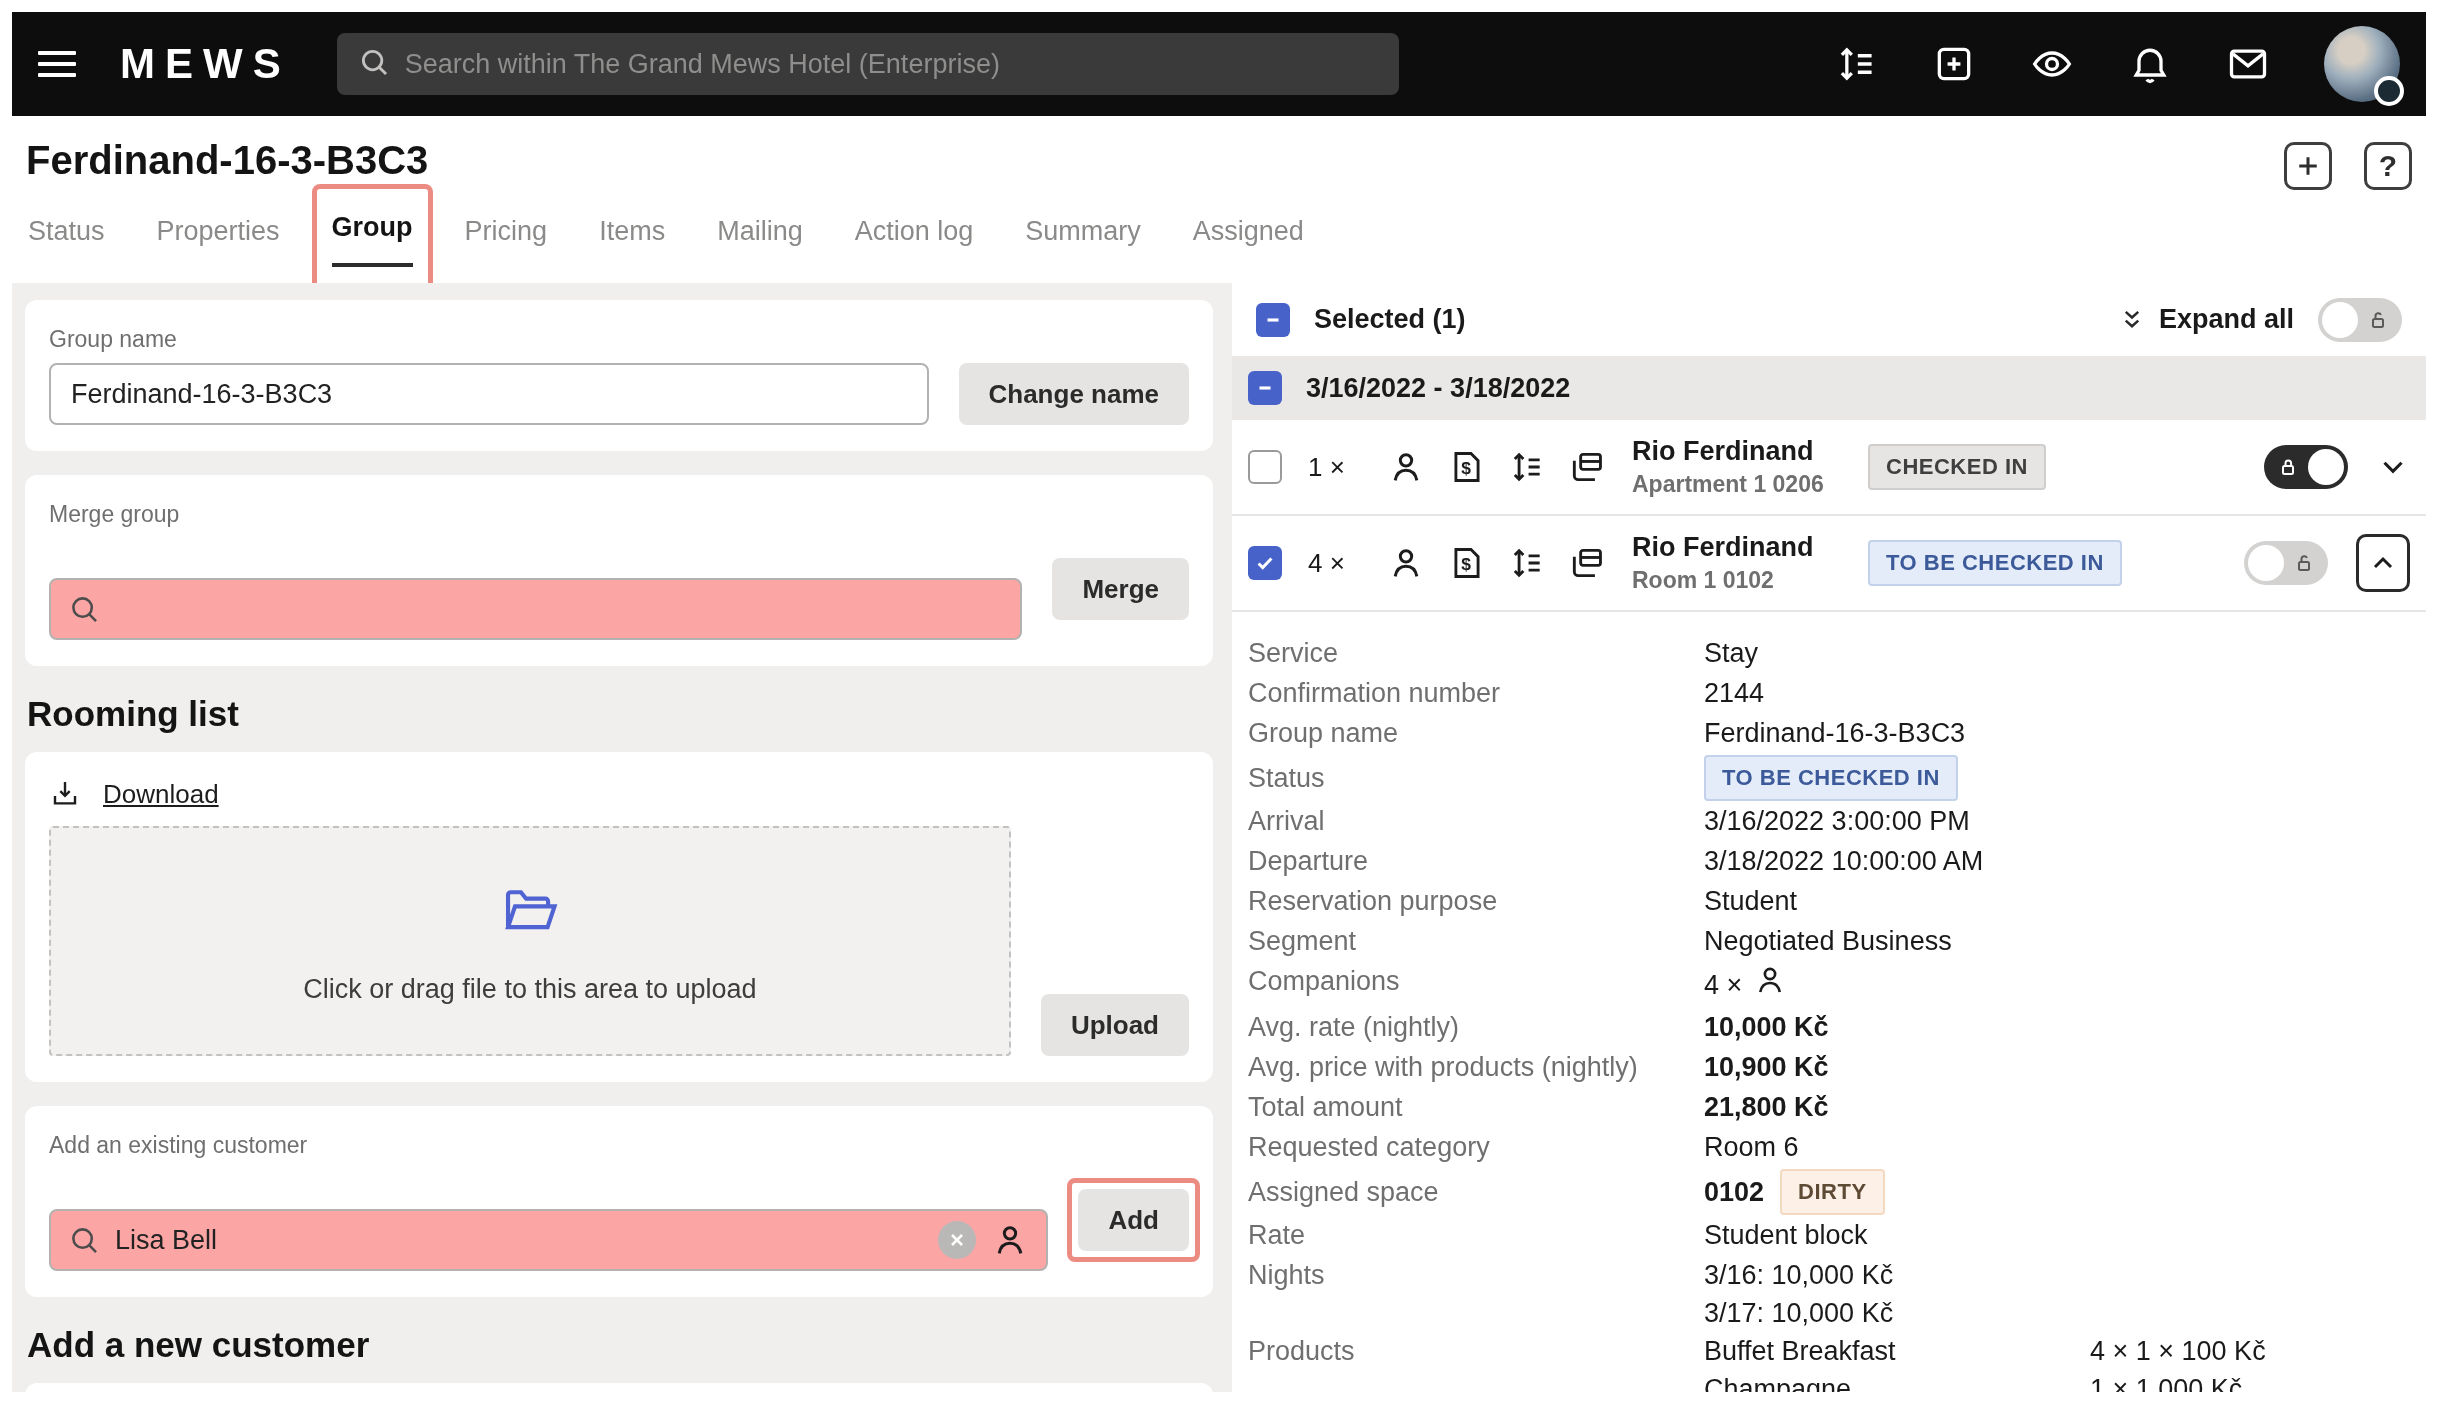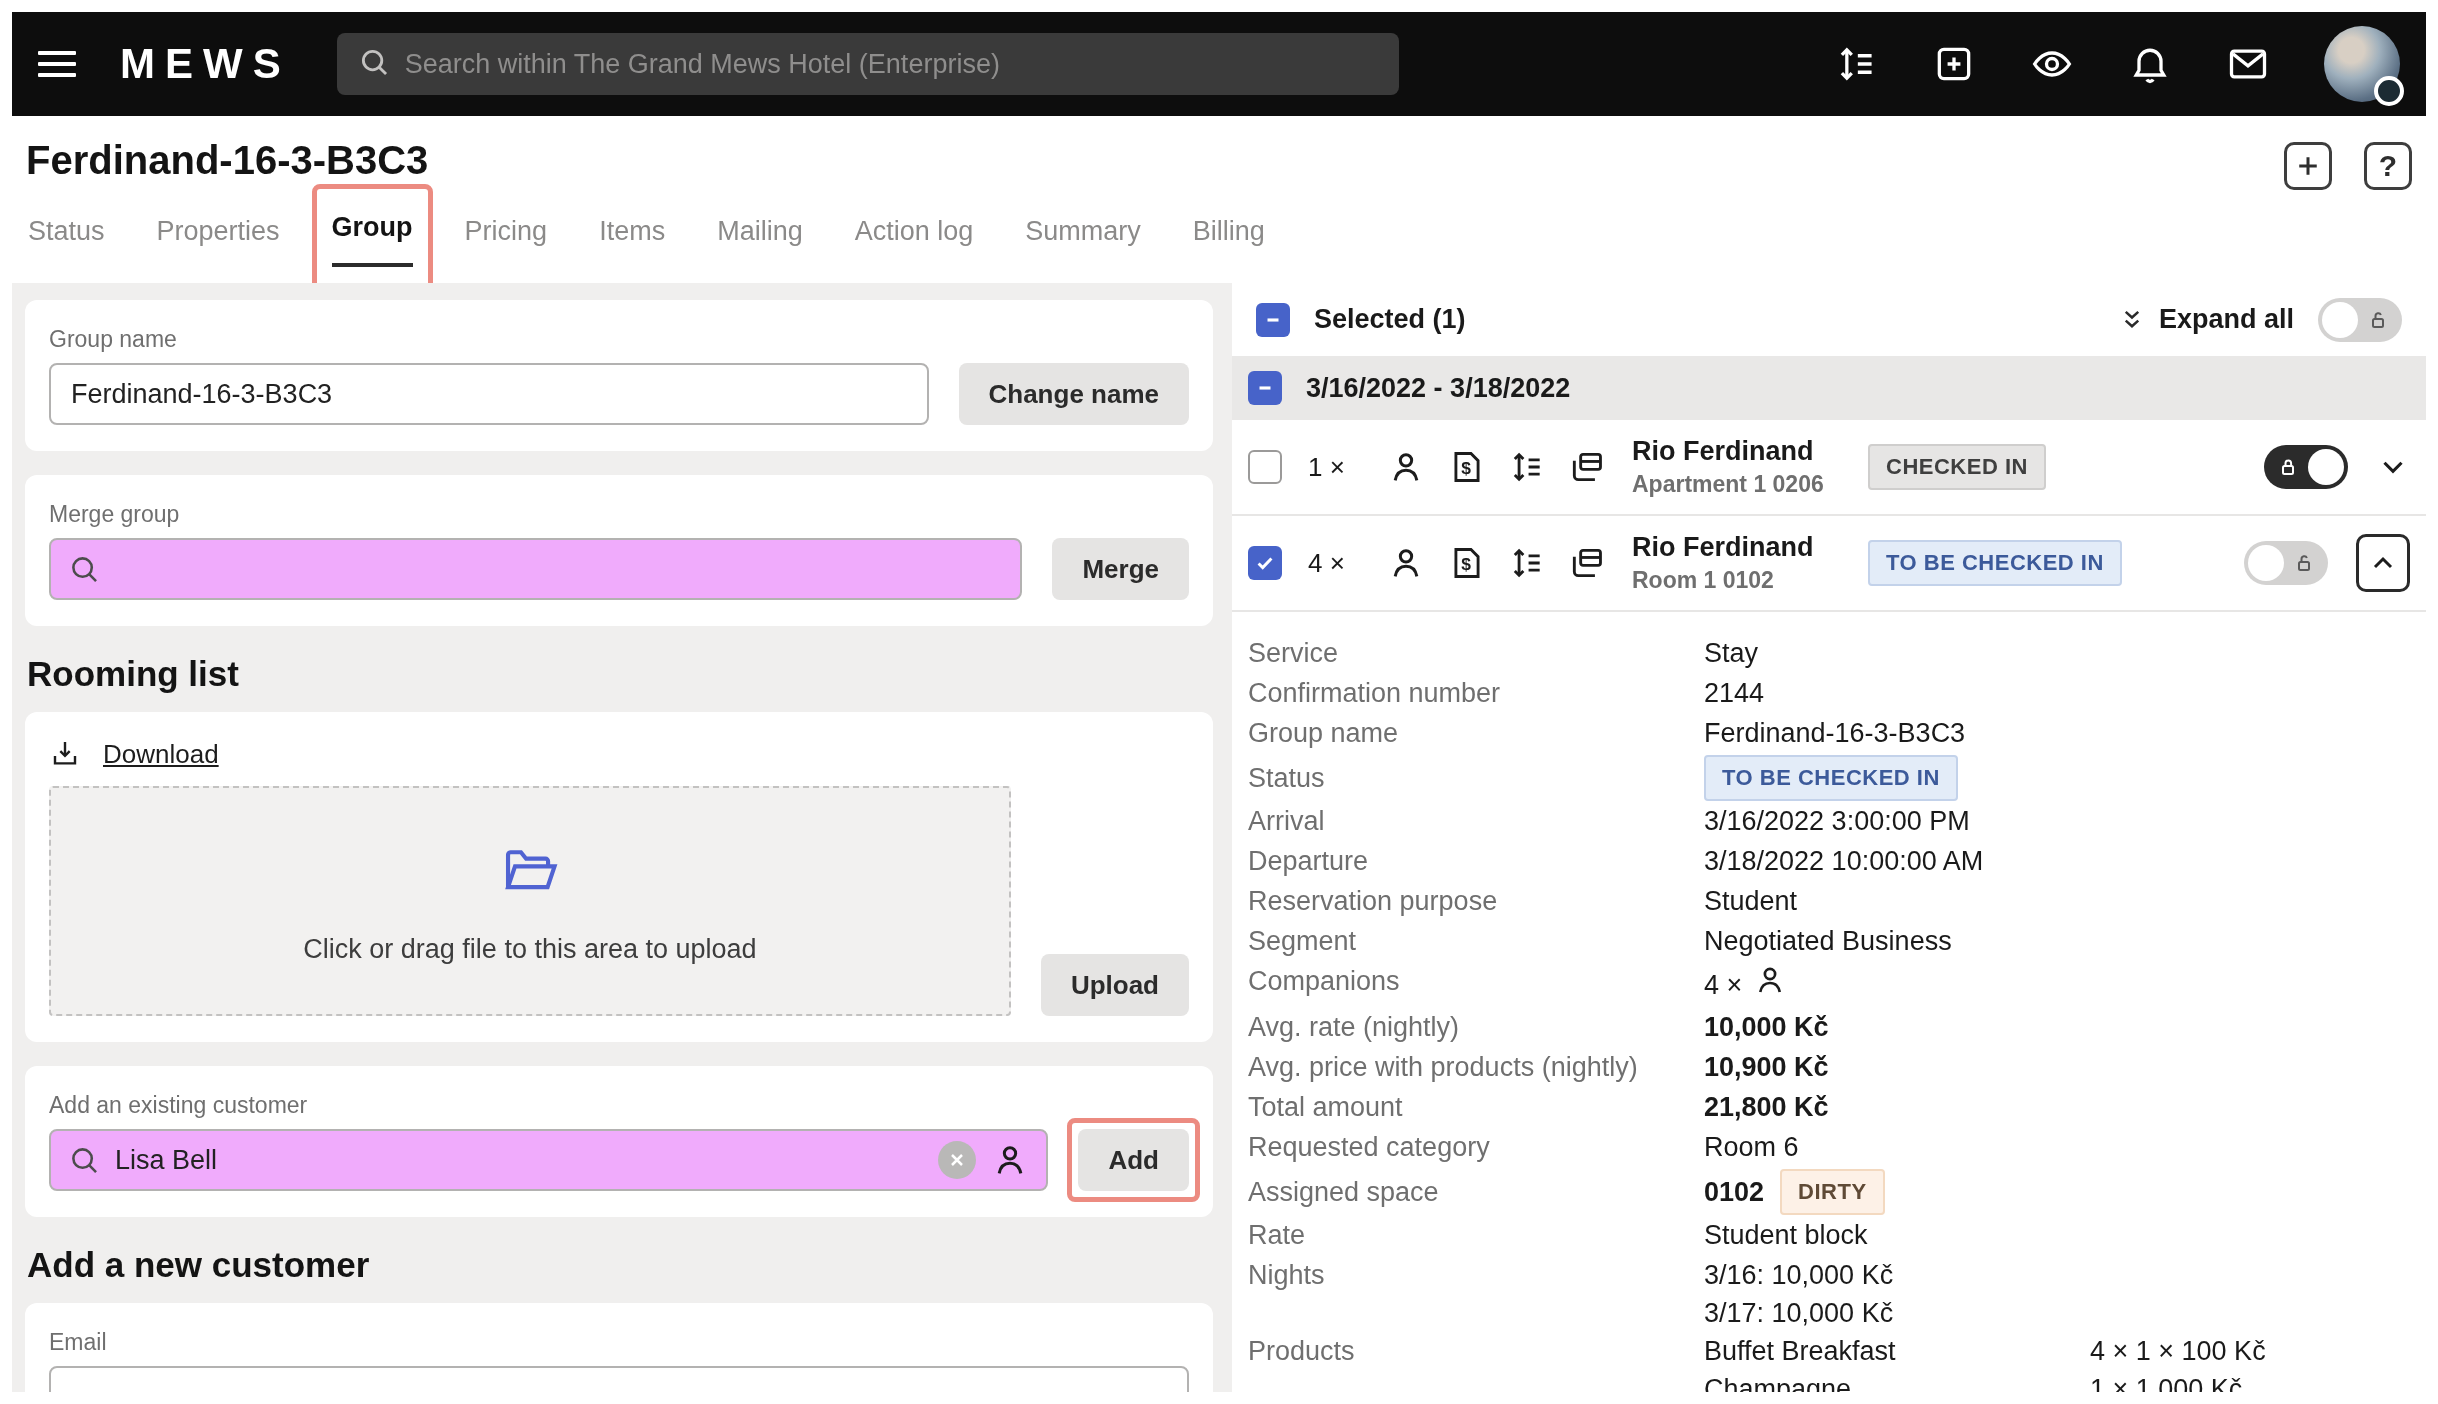--- a/index.html
+++ b/index.html
@@ -43,22 +43,22 @@
                border:5px solid #ec8b81; border-radius:8px; pointer-events:none; }
 
   
   .content { position:absolute; left:0; right:0; top:271px; bottom:0; background:#f0efee; overflow:hidden; }
   .left-col { position:absolute; left:13px; top:0; width:1188px; }
   .card { background:#fff; border-radius:12px; padding:26px 24px; }
   .field-label { font-size:23px; color:#6f6f6f; margin-bottom:10px; }
   .field-row { display:flex; gap:30px; align-items:center; }
   .text-input { flex:1; height:62px; border:2px solid #b3b2b1; border-radius:8px; background:#fff;
                 font-size:27px; color:#222; padding:0 20px; font-family:inherit; outline:none; }
-  .input-wrap { flex:1; height:62px; border:2px solid #b3b2b1; border-radius:8px; background:#f0abfc;
-                display:flex; align-items:center; padding:12px 16px; gap:14px; }
+  .input-wrap { flex:1; height:62px; border:2px solid #b3b2b1; border-radius:8px; background:#fca5a5;
+                display:flex; align-items:center; padding:12px 16px; gap:14px;margin-top:40px; }
   .input-wrap svg { flex:none; }
   .input-wrap input { flex:1; border:none; outline:none; font-size:27px; color:#222; font-family:inherit; background:transparent; }
   .btn { height:62px; background:#e5e4e3; border:none; border-radius:8px; font-size:26px; font-weight:bold;
          color:#2b2b2b; padding:0 30px; font-family:inherit; cursor:pointer; white-space:nowrap; }
   .section-heading { font-size:35px; font-weight:bold; color:#141414; margin:28px 2px 18px; }
   .mt17 { margin-top:17px; } .mt24 { margin-top:24px; }
 
   .download-row { display:flex; align-items:center; gap:14px; margin-bottom:16px; cursor:pointer; width:fit-content; }
   .download-row svg { stroke:#1d1d1d; }
   .download-label { font-size:26px; color:#1d1d1d; text-decoration:underline;margin-left:8px; }
@@ -208,21 +208,21 @@
     </div>
     <div class="tabs">
       <div class="tab">Status</div>
       <div class="tab">Properties</div>
       <div class="tab active"><span>Group</span><span class="tab-annot"></span></div>
       <div class="tab">Pricing</div>
       <div class="tab">Items</div>
       <div class="tab">Mailing</div>
       <div class="tab">Action log</div>
       <div class="tab">Summary</div>
-      <div class="tab">Billing</div>
+      <div class="tab">Assigned</div>
     </div>
   </div>
 
   <div class="content">
 
     <div class="left-col">
 
       <div class="card mt17">
         <div class="field-label">Group name</div>
         <div class="field-row">

